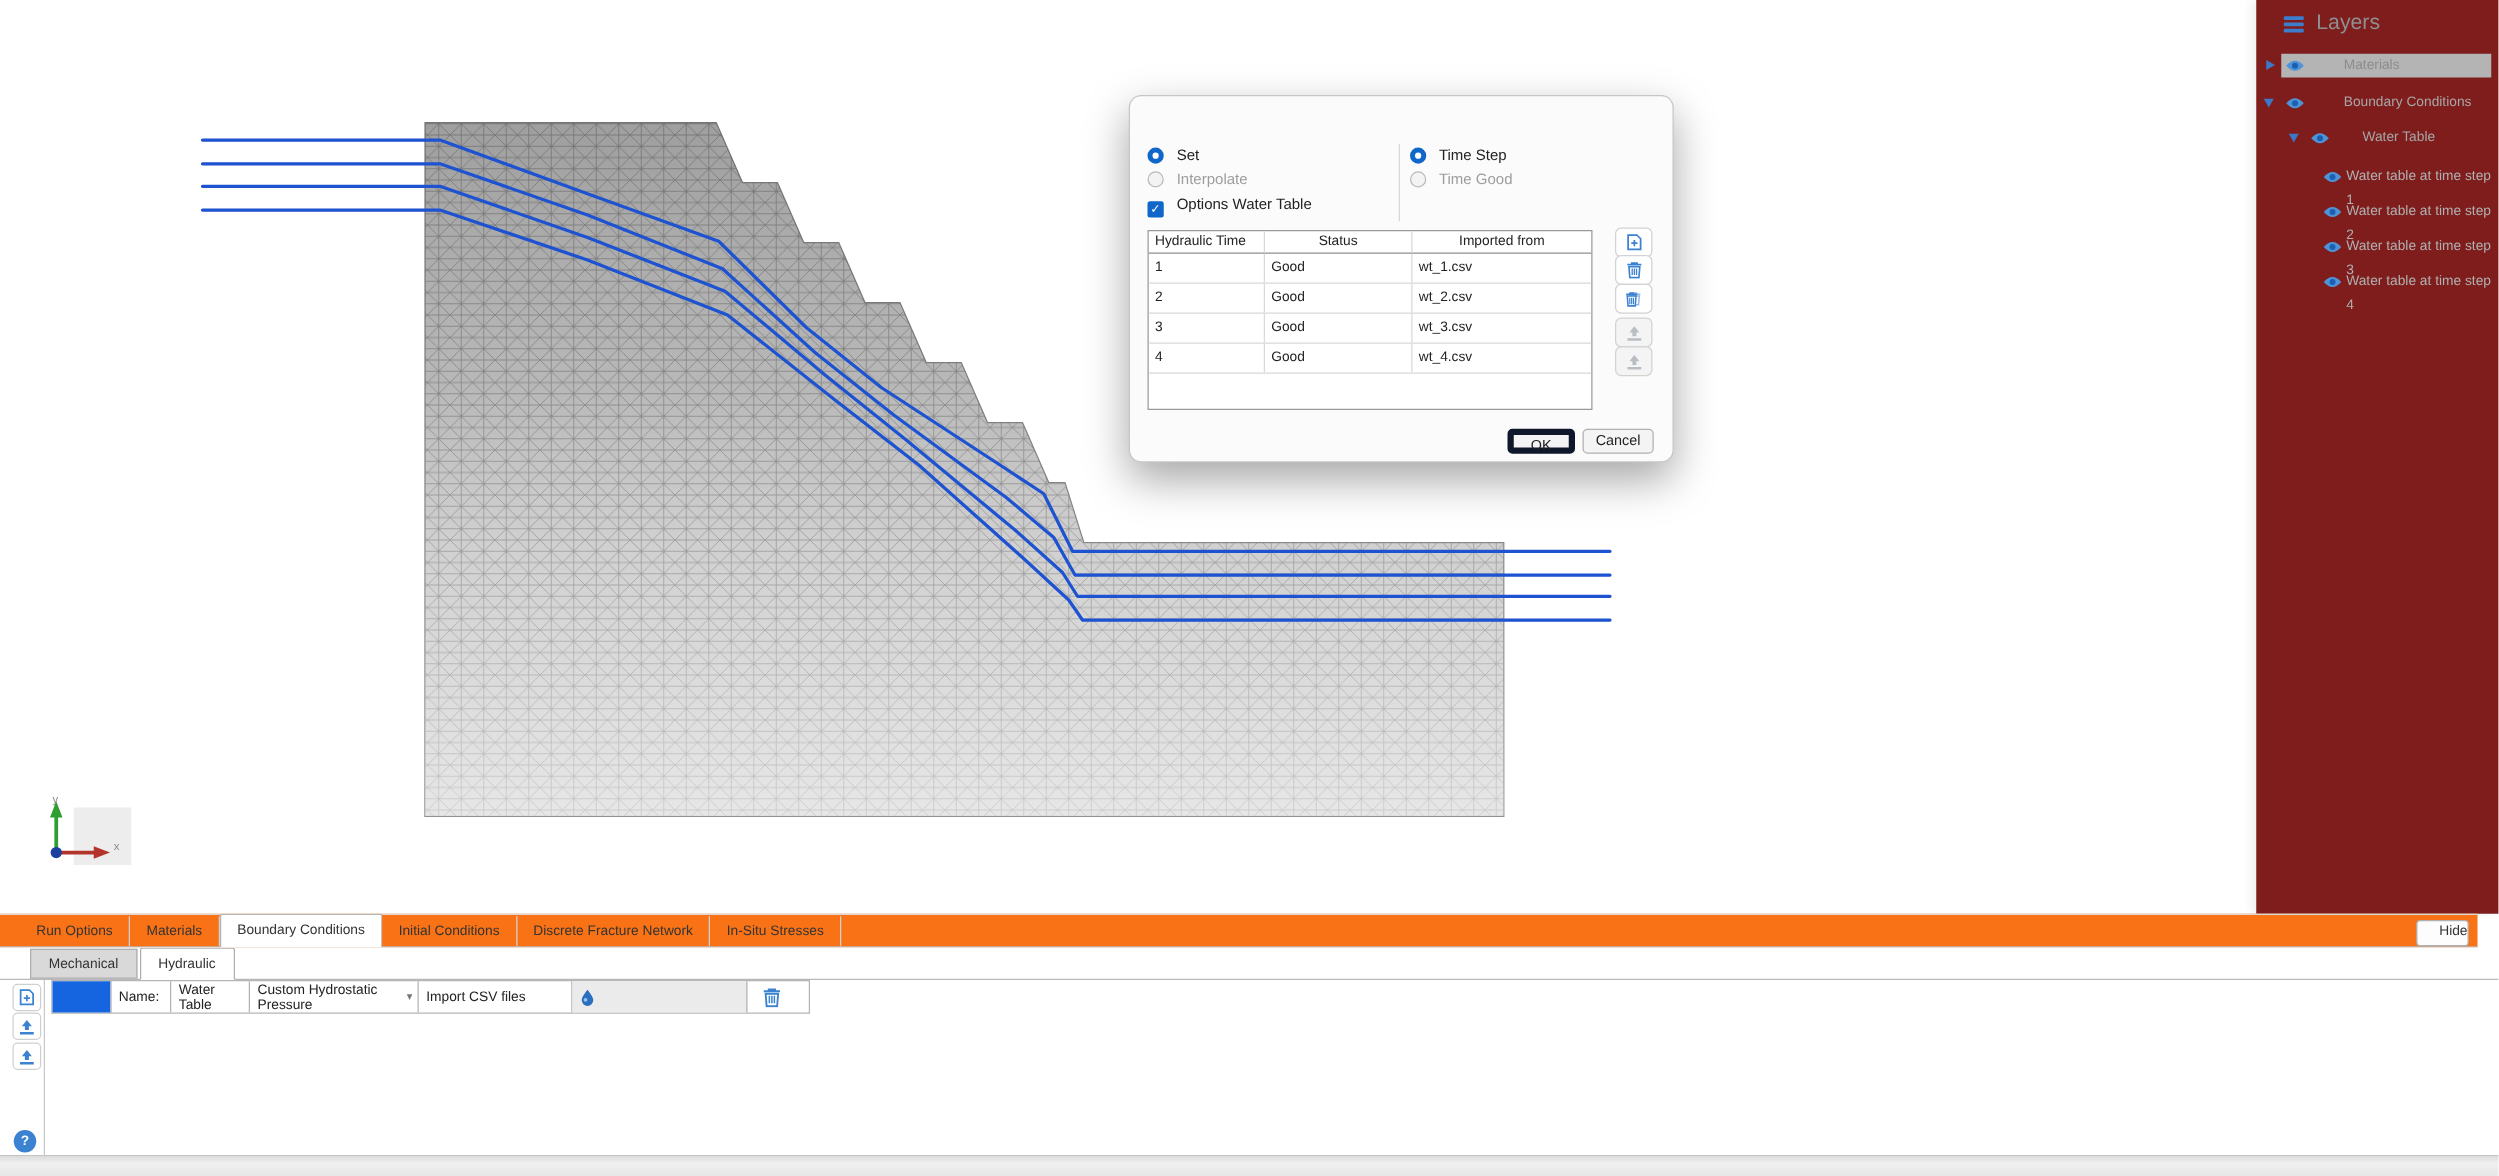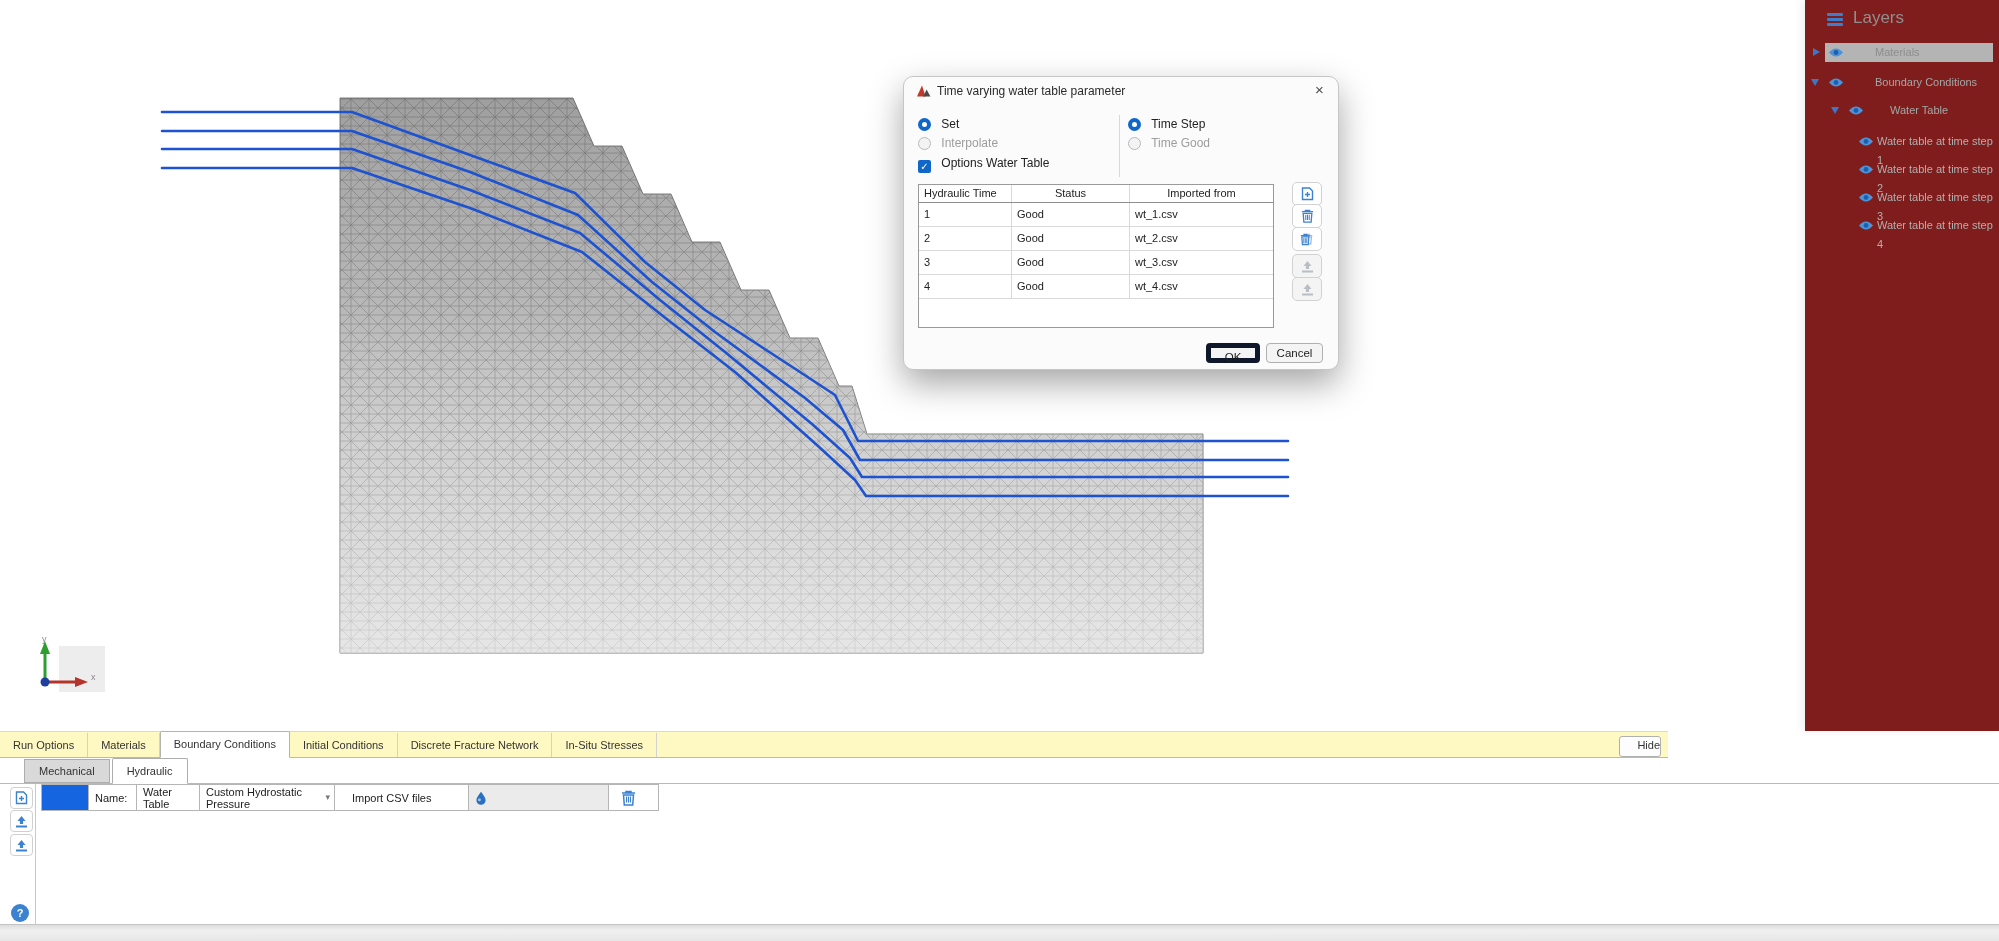--- a/index.html
+++ b/index.html
@@ -59,23 +59,23 @@
   .ibtn{position:absolute;left:388px;width:28px;height:22px;background:#fff;
         border:1px solid #d2d2d2;border-radius:5px;display:flex;align-items:center;justify-content:center;}
   .ibtn.disb{background:#f4f4f4;}
 
   .dbtn{position:absolute;top:266px;height:20px;box-sizing:border-box;font-size:11.5px;
         text-align:center;line-height:18px;background:#f4f4f4;border-radius:4px;color:#222;}
   .dbtn.ok{left:302px;width:54px;border:5px solid #0f172a;}
   .dbtn.cancel{left:362px;width:57px;border:1px solid #b0b0b0;}
 
   
-  .tabstrip{left:0;top:731px;width:1668px;height:27px;background:#fef9c3;box-sizing:border-box;
+  .tabstrip{left:0;top:731px;width:1982px;height:27px;background:#f97316;box-sizing:border-box;
             border-top:1px solid #d8d8d8;border-bottom:1px solid #b9b9b9;display:flex;align-items:flex-end;
-            font-size:11px;color:#333;}
+            font-size:11px;color:#333;padding-left:16px;}
   .tab{height:24px;line-height:24px;padding:0 13px;border-right:1px solid #d2d2d2;}
   .tab.active{background:#fff;border:1px solid #b3b3b3;border-bottom:1px solid #fff;height:25px;
               line-height:25px;margin-bottom:-1px;border-radius:2px 2px 0 0;}
   .hidebtn{position:absolute;right:7px;top:4px;width:40px;height:19px;background:#fdfdfd;
            border:1px solid #b0b0b0;border-radius:3px;font-size:11px;text-align:right;line-height:17px;}
   .subtabstrip{left:0;top:758px;width:1999px;height:26px;background:#fff;box-sizing:border-box;
                border-bottom:1px solid #b9b9b9;display:flex;align-items:flex-end;padding-left:24px;
                font-size:11px;color:#333;}
   .subtab{height:22px;line-height:22px;padding:0 14px;background:#d9d9d9;border:1px solid #adadad;
           margin-right:2px;margin-top:10px;}
@@ -90,21 +90,21 @@
   .hrow{position:absolute;left:41px;top:0;height:27px;display:flex;font-size:11px;
         border:1px solid #b5b5b5;box-sizing:border-box;background:#fff;}
   .cell{box-sizing:border-box;border-right:1px solid #b5b5b5;height:100%;display:flex;
         align-items:center;padding:0 6px;}
   .cell:last-child{border-right:none;}
   .cell.bluecell{width:47px;background:#1565e0;padding:0;}
   .cell.namec{width:48px;}
   .cell.wtc{width:63px;}
   .cell.dd{width:135px;position:relative;padding-right:16px;}
   .dd .chev{position:absolute;right:4px;top:7px;font-size:9px;color:#777;}
-  .cell.importc{width:123px;margin-left:11px;}
+  .cell.importc{width:123px;}
   .cell.dropc{width:140px;background:#ebebeb;}
   .cell.trashc{width:49px;padding-left:12px;}
   .statusbar{left:0;top:924px;width:1999px;height:17px;
              background:linear-gradient(#dcdcdc,#f0f0f0 35%,#e6e6e6);border-top:1px solid #c4c4c4;
              box-sizing:border-box;}
 </style>
 </head>
 <body>
 
 <div class="app">
@@ -277,28 +277,20 @@
           <path d="M2.5 5h10l-.8 10h-8.4z" fill="none" stroke="#3b82d0" stroke-width="1.5"></path>
           <path d="M5.5 6.5v6 M7.5 6.5v6 M9.5 6.5v6" stroke="#3b82d0" stroke-width="1.2"></path>
           </svg>
       </div>
     </div>
   </div>
 
   <div class="abs statusbar"></div>
 
   <div class="abs dialog">
-    <div class="dlg-titlebar">
-      <svg class="dlg-logo" width="14" height="12" viewBox="0 0 14 12">
-        <path d="M0,11.5 L5,0.5 L8.6,11.5 Z" fill="#c0392b"></path>
-        <path d="M6.2,11.5 L9.6,4.5 L13.4,11.5 Z" fill="#4a4a4a"></path>
-        </svg>
-      <span class="dlg-title">Time varying water table parameter</span>
-      <span class="dlg-close">×</span>
-    </div>
 
     <div class="opt-row" style="left:14px;top:40px;">
       <span class="radio on"></span>
       <span>Set</span>
     </div>
     <div class="opt-row dis" style="left:14px;top:59px;">
       <span class="radio off"></span>
       <span>Interpolate</span>
     </div>
     <div class="opt-row" style="left:14px;top:79px;">

